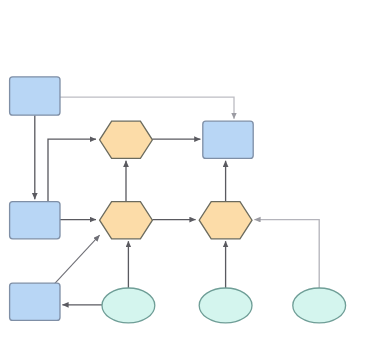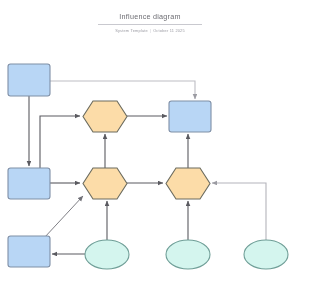--- a/index.html
+++ b/index.html
@@ -58,27 +58,20 @@
     top: 0;
     width: 300px;
     height: 300px;
   }
 </style>
 </head>
 <body>
 
 <div id="page">
 
-  <div class="header">
-    <div class="header-title">Influence diagram</div>
-    <div class="header-rule"></div>
-    <div class="header-sub">
-      <span>System Template</span><span class="sep">|</span><span>October 11 2025</span>
-    </div>
-  </div>
 
   <svg id="canvas" viewBox="0 0 300 300" width="300" height="300">
     <defs>
       <marker id="arrow-dark" markerWidth="6" markerHeight="6" refX="5.2" refY="2.4" orient="auto" markerUnits="userSpaceOnUse">
         <path d="M0,0 L5.4,2.4 L0,4.8 z" fill="#5a5a60"></path>
       </marker>
       <marker id="arrow-light" markerWidth="6" markerHeight="6" refX="5.2" refY="2.4" orient="auto" markerUnits="userSpaceOnUse">
         <path d="M0,0 L5.4,2.4 L0,4.8 z" fill="#9b9ba2"></path>
       </marker>
       <marker id="arrow-thin" markerWidth="6" markerHeight="6" refX="5.2" refY="2.4" orient="auto" markerUnits="userSpaceOnUse">

